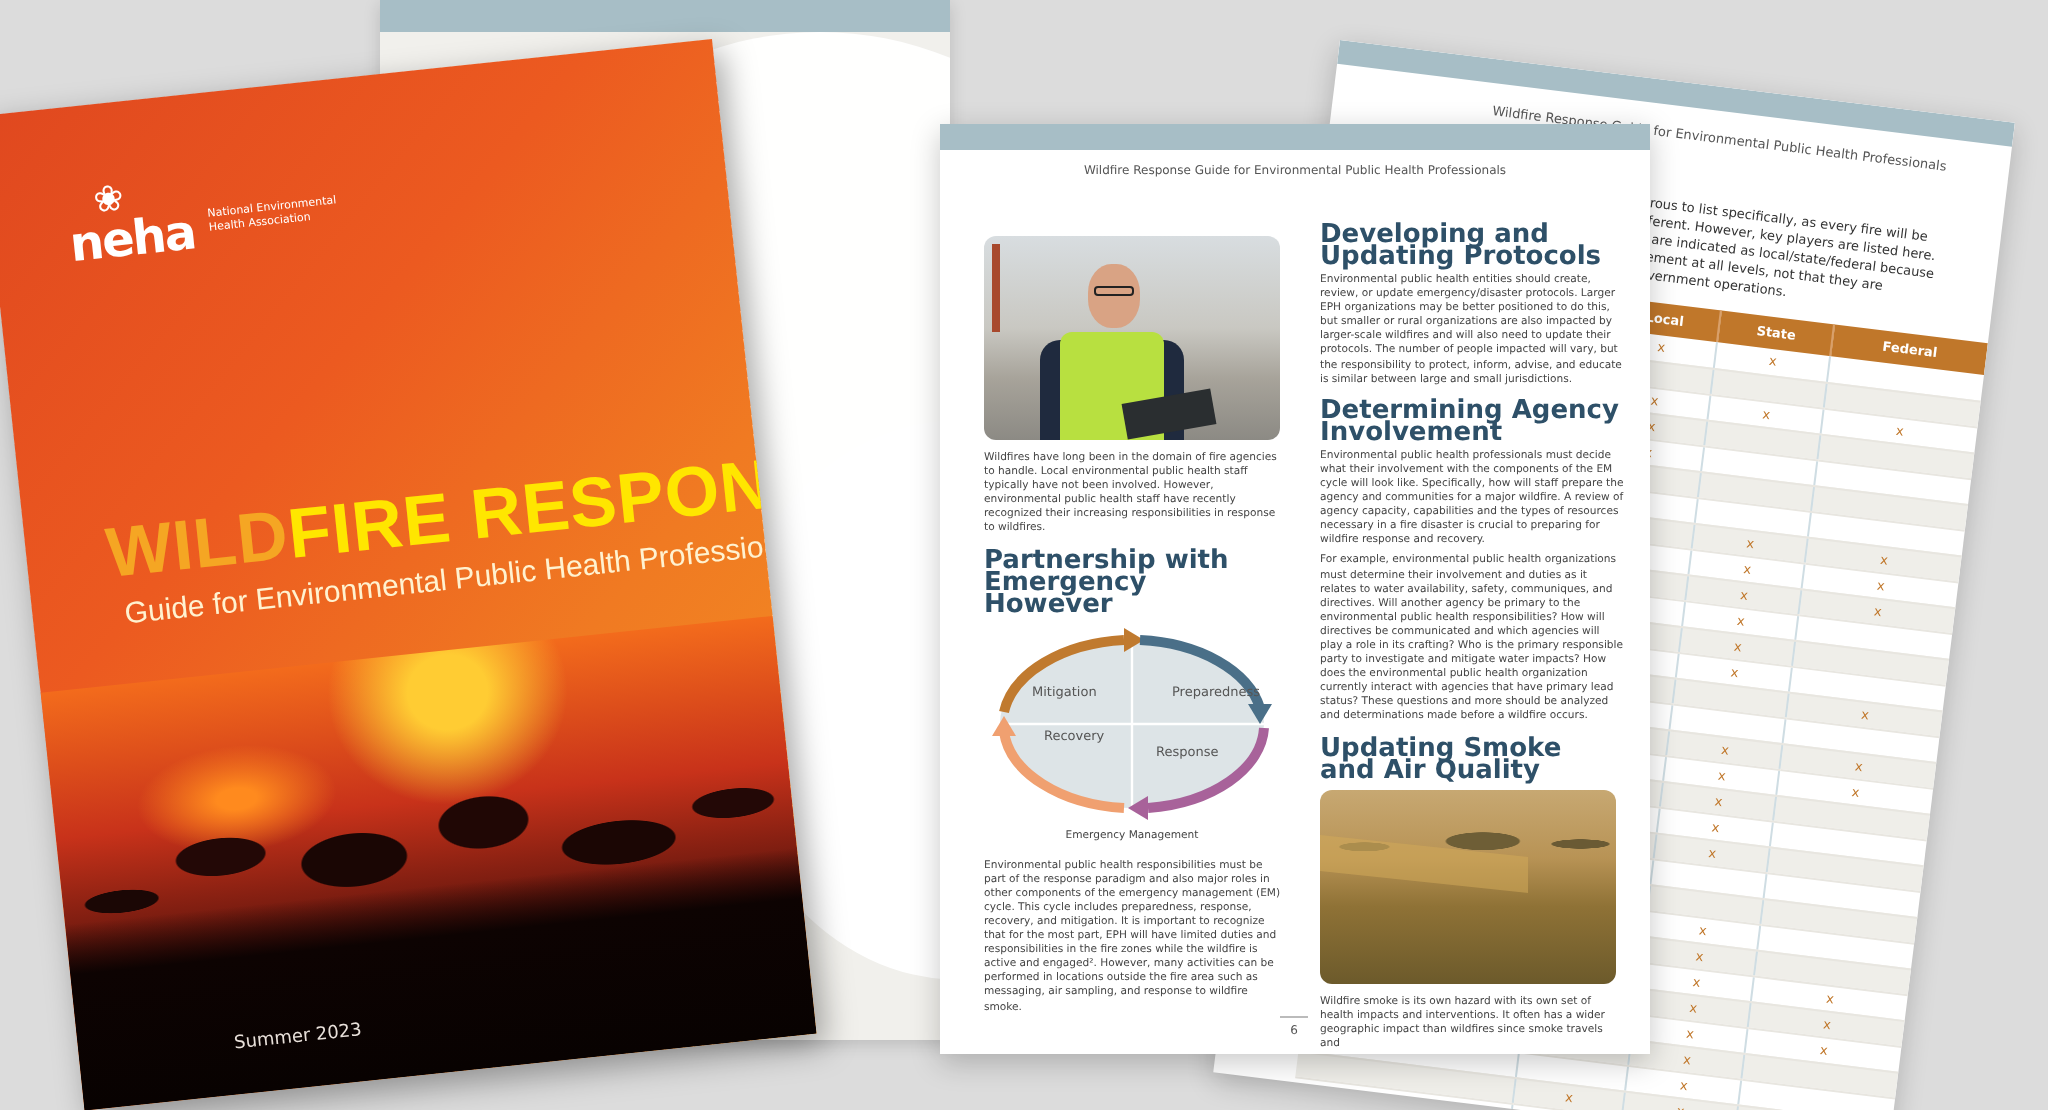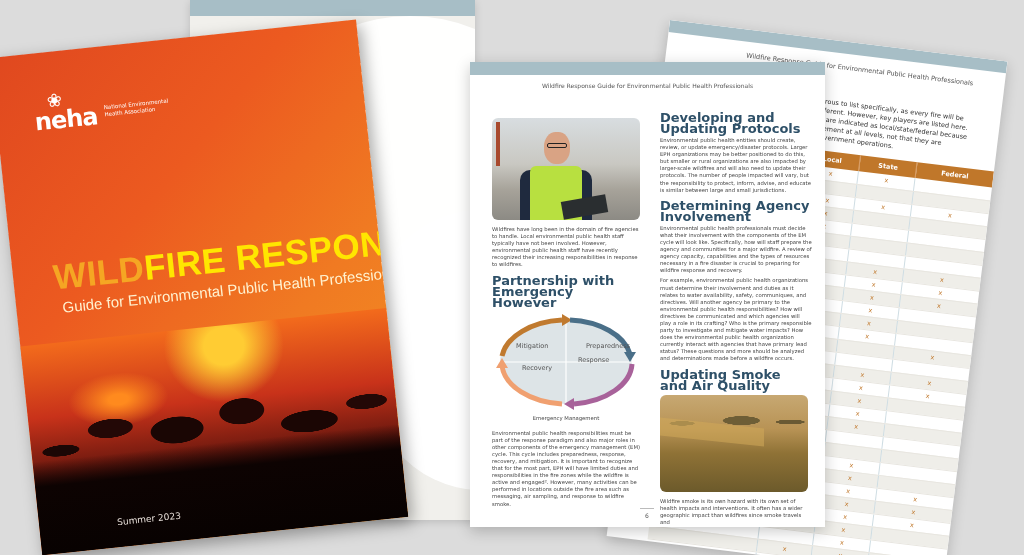--- a/index.html
+++ b/index.html
@@ -339,21 +339,21 @@
         <path d="M78 8 A66 42 0 0 1 138 42" fill="none" stroke="#4a6f88" stroke-width="5"></path>
         <polygon points="132,40 144,40 138,50" fill="#4a6f88"></polygon>
         <path d="M140 52 A66 42 0 0 1 82 92" fill="none" stroke="#a8629a" stroke-width="5"></path>
         <polygon points="82,86 72,92 82,98" fill="#a8629a"></polygon>
         <path d="M70 92 A66 42 0 0 1 10 54" fill="none" stroke="#f0a070" stroke-width="5"></path>
         <polygon points="4,56 16,56 10,46" fill="#f0a070"></polygon>
       </svg>
       <div class="em-label" style="left:24px; top:30px;">Mitigation</div>
       <div class="em-label" style="left:94px; top:30px;">Preparedness</div>
       <div class="em-label" style="left:30px; top:52px;">Recovery</div>
-      <div class="em-label" style="left:86px; top:44px;">Response</div>
+      <div class="em-label" style="left:86px; top:60px;">Response</div>
       <div class="em-caption" style="position:absolute; left:0; top:101px; width:148px;">Emergency Management</div>
     </div>
 
     <p class="body-text" style="margin-top:8px">Environmental public health responsibilities must be part of the response paradigm and also major roles in other components of the emergency management (EM) cycle. This cycle includes preparedness, response, recovery, and mitigation. It is important to recognize that for the most part, EPH will have limited duties and responsibilities in the fire zones while the wildfire is active and engaged². However, many activities can be performed in locations outside the fire area such as messaging, air sampling, and response to wildfire smoke.</p>
   </div>
 
   <div class="col right">
     <div class="h-blue" style="margin-top:0">Developing and Updating Protocols</div>
     <p class="body-text">Environmental public health entities should create, review, or update emergency/disaster protocols. Larger EPH organizations may be better positioned to do this, but smaller or rural organizations are also impacted by larger-scale wildfires and will also need to update their protocols. The number of people impacted will vary, but the responsibility to protect, inform, advise, and educate is similar between large and small jurisdictions.</p>
     <div class="h-blue">Determining Agency Involvement</div>

